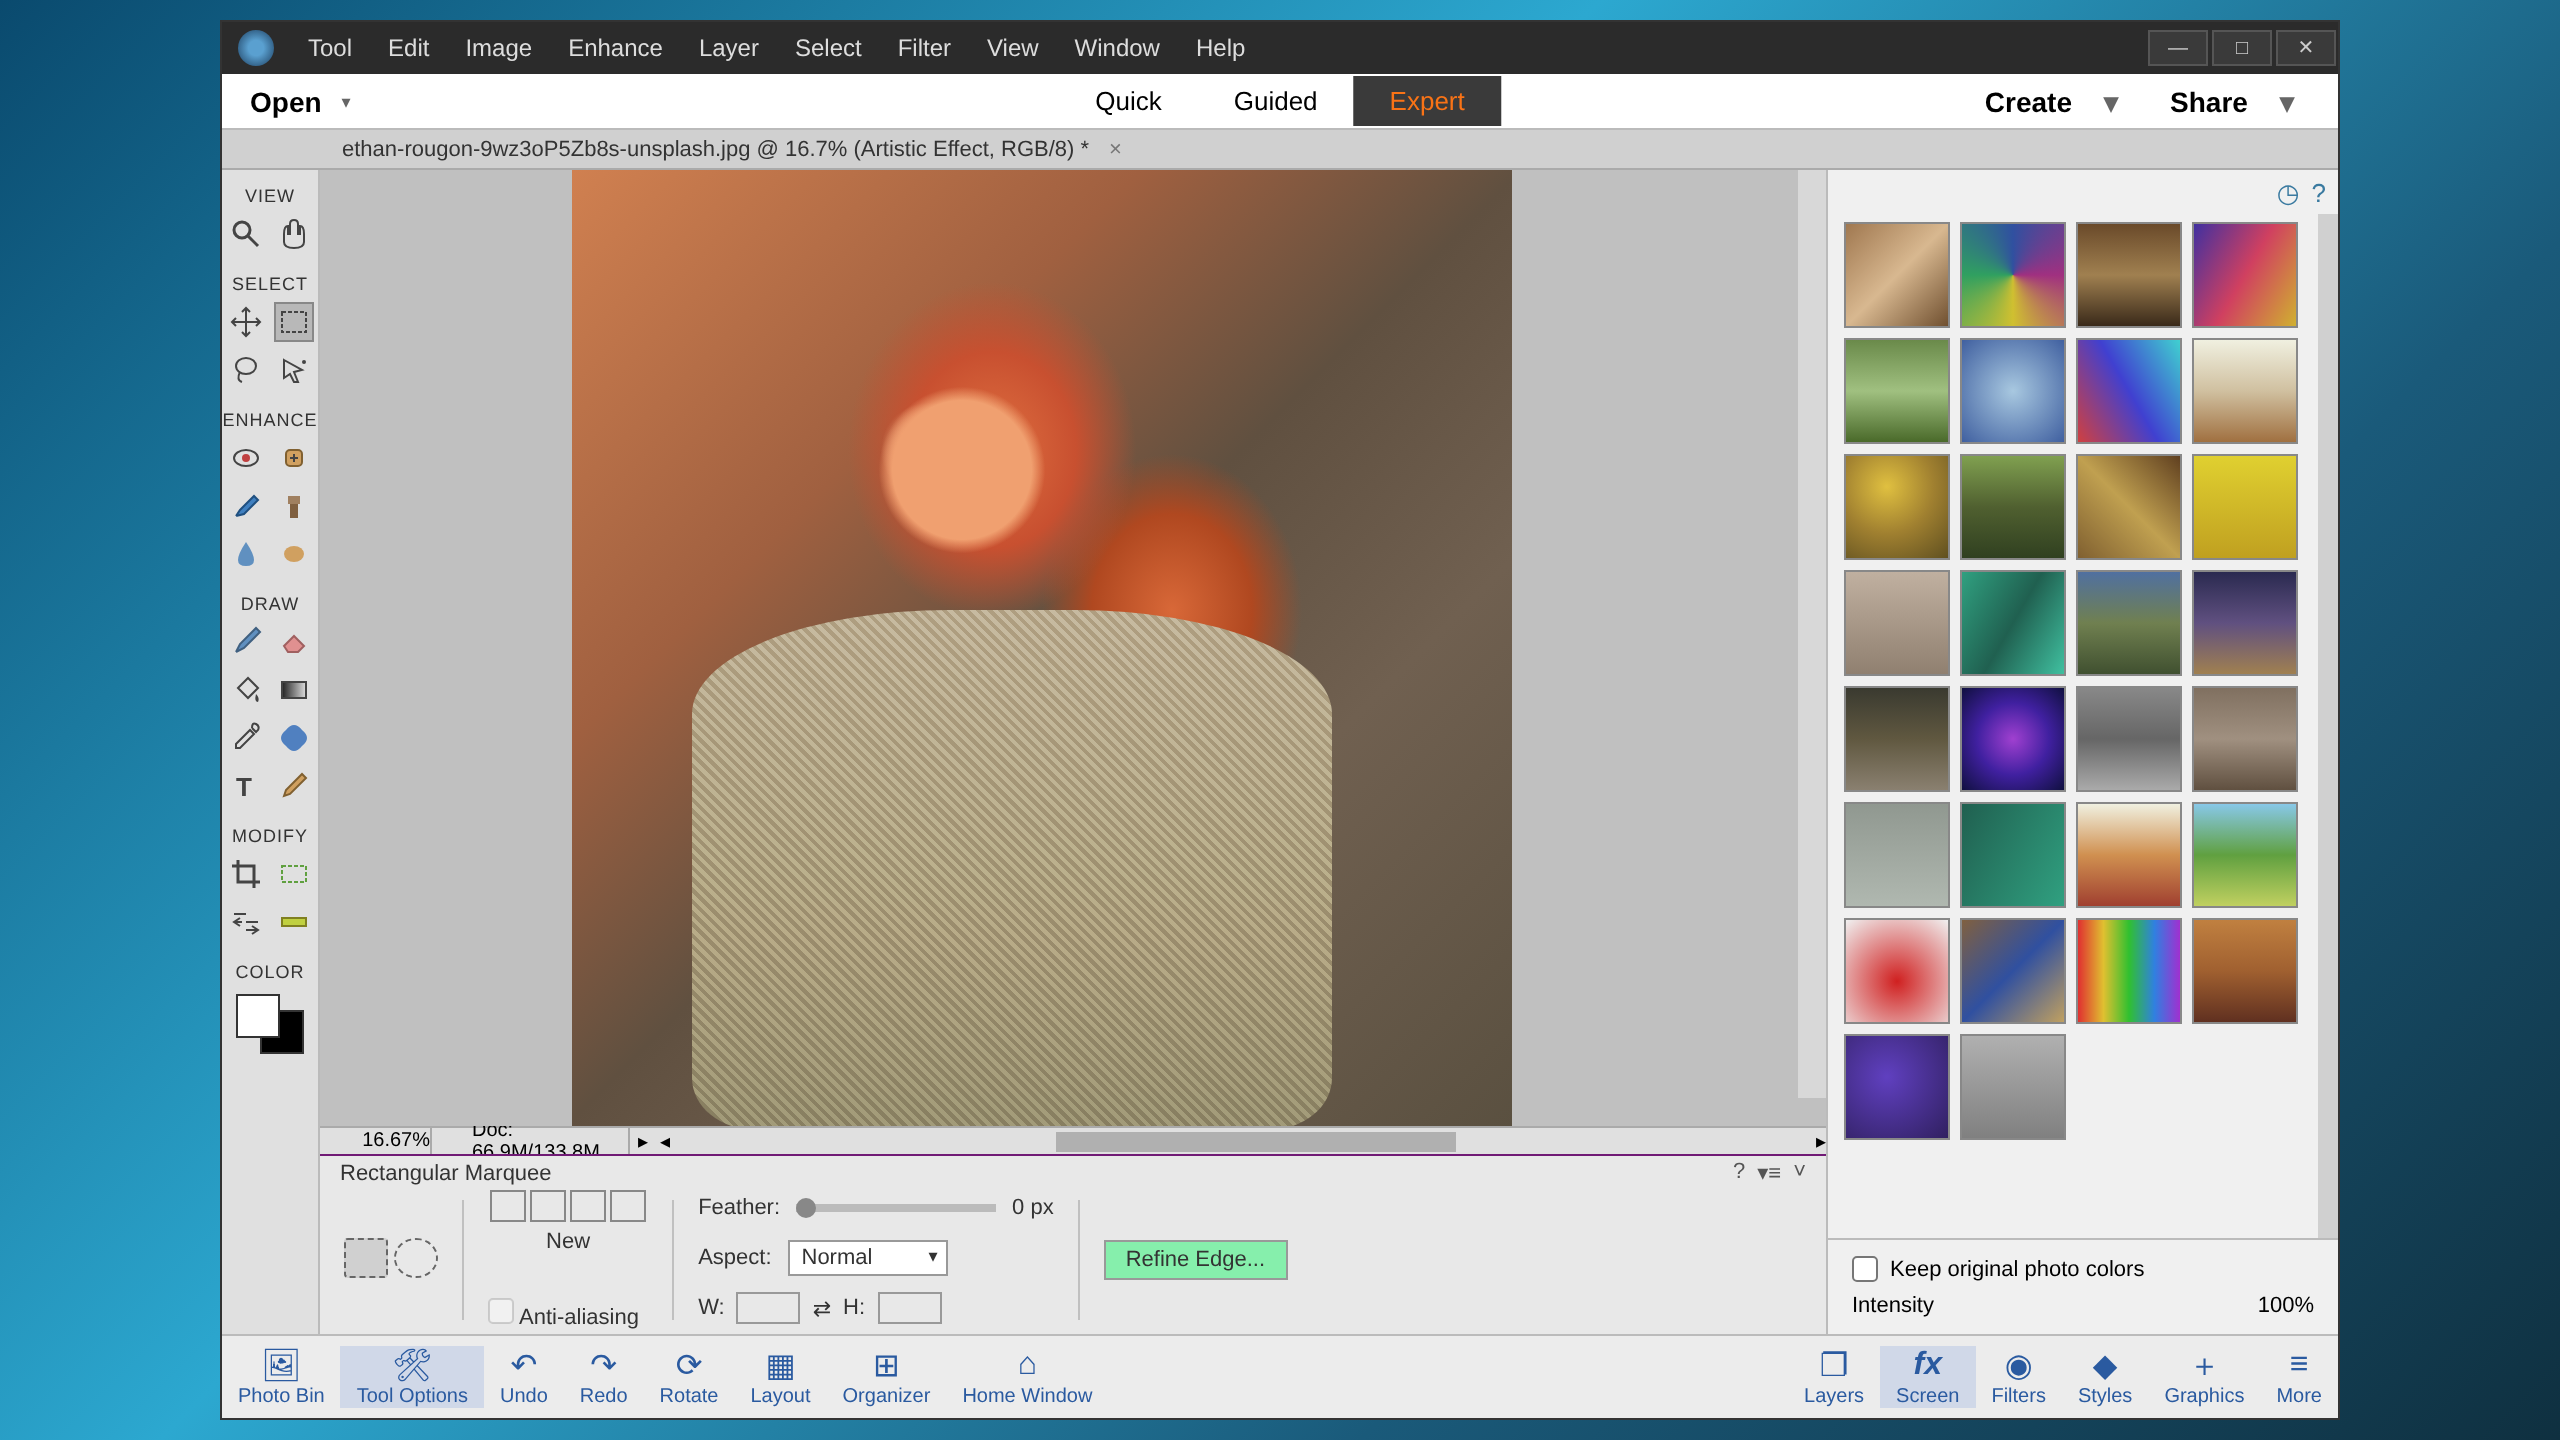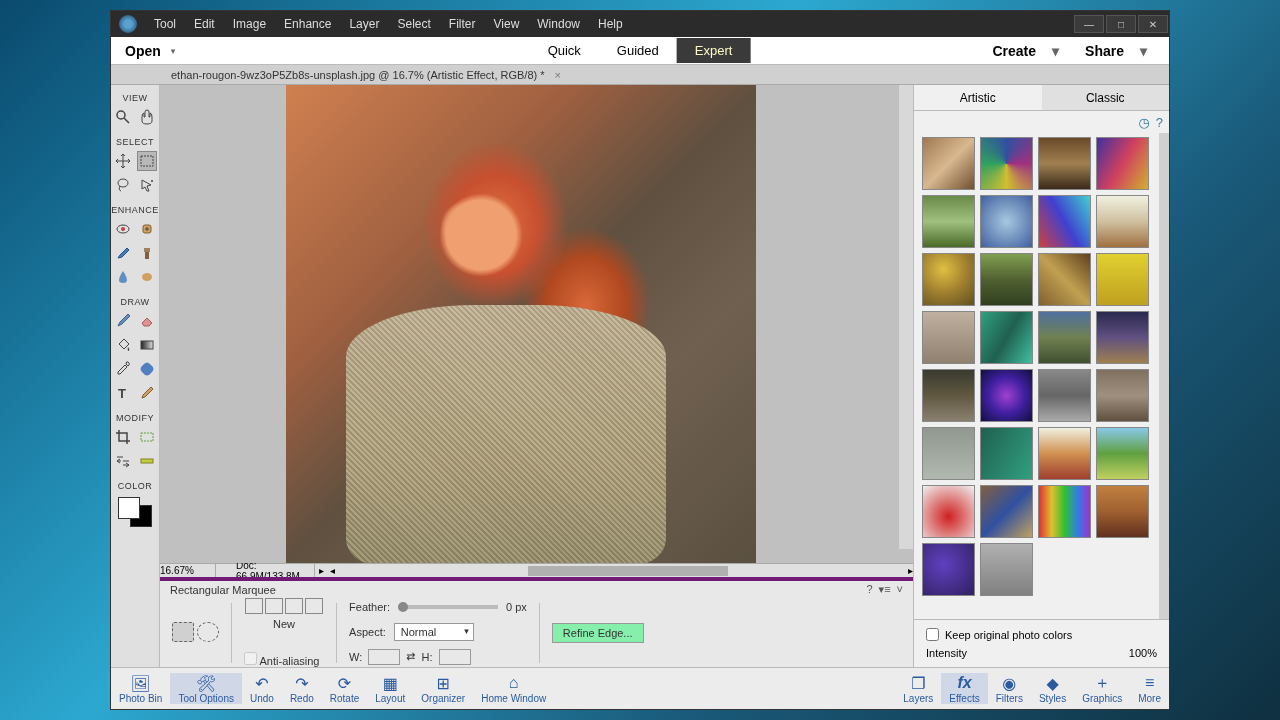--- a/index.html
+++ b/index.html
@@ -47,21 +47,21 @@
   height: 28px;
   background: #fff;
   display: flex; align-items: center;
   border-bottom: 1px solid #bbb;
   position: relative;
 }
 .secondbar .open-btn { font-weight: bold; padding: 0 14px; font-size: 14px; }
 .secondbar .caret { font-size: 9px; color: #666; margin-left: -4px; margin-right: 6px; }
 .tabs { position: absolute; left: 50%; transform: translateX(-50%); display: flex; }
 .tabs .tab { padding: 5px 18px; font-size: 13px; }
-.tabs .tab.active { background: #3a3a3a; color: #fef9c3; }
+.tabs .tab.active { background: #3a3a3a; color: #f97316; }
 .secondbar .right { position: absolute; right: 6px; display: flex; align-items: flex-end; }
 .secondbar .right span { padding: 0 10px; font-weight: bold; font-size: 14px; }
 
 .doctab {
   height: 20px; background: #d0d0d0;
   display: flex; align-items: center;
   font-size: 11px; padding-left: 60px; color: #333;
   border-bottom: 1px solid #aaa;
 }
 .doctab .close-x { margin-left: 10px; color: #777; }
@@ -128,27 +128,27 @@
 }
 .canvas-scrollbar-v {
   position: absolute; right: 0; top: 0; width: 14px; height: calc(100% - 14px);
   background: #d8d8d8;
 }
 .canvas-scrollbar-h {
   height: 14px; background: #e0e0e0;
   display: flex; align-items: center; font-size: 10px;
   border-top: 1px solid #aaa;
 }
-.canvas-scrollbar-h .zoom-val { width: 55px; text-align: left; }
+.canvas-scrollbar-h .zoom-val { width: 55px; text-align: right; }
 .canvas-scrollbar-h .doc-info { width: 100px; padding-left: 20px; border-left: 1px solid #aaa; border-right: 1px solid #aaa; }
 .canvas-scrollbar-h .thumb { margin-left: auto; width: 200px; height: 10px; background: #b0b0b0; margin-right: 180px; }
 
 .options-bar {
   height: 90px; background: #e8e8e8;
-  border-top: 4px solid #701a75;
+  border-top: 1px solid #701a75;
   font-size: 11px; color: #333;
 }
 .options-bar .opt-title {
   padding: 2px 10px; font-size: 11px;
   display: flex; align-items: center;
 }
 .options-bar .opt-title .icons { margin-left: auto; display: flex; gap: 6px; color: #555; }
 .options-bar .opt-row {
   display: flex; align-items: center; padding: 0 12px; gap: 12px;
 }
@@ -537,24 +537,20 @@
           </div>
           <div class="sep"></div>
           <div>
             <div class="refine-btn">Refine Edge...</div>
           </div>
         </div>
       </div>
     </div>
 
     <div class="right-panel">
-      <div class="right-tabs">
-        <div class="rtab active">Artistic</div>
-        <div class="rtab">Classic</div>
-      </div>
       <div class="right-icons">
         <span>◷</span>
         <span>?</span>
       </div>
       <div class="effects-grid-wrap">
         <div class="effects-grid">
           <div class="effect-thumb"></div>
           <div class="effect-thumb"></div>
           <div class="effect-thumb"></div>
           <div class="effect-thumb"></div>
@@ -635,21 +631,21 @@
         </div>
       </div>
     <div class="spacer"></div>
     <div id="bbr" style="display:flex;">
         <div class="bbtn">
           <div class="bicon" style="">❐</div>
           <div>Layers</div>
         </div>
         <div class="bbtn sel">
           <div class="bicon" style="font-style:italic;font-weight:bold;">fx</div>
-          <div>Effects</div>
+          <div>Screen</div>
         </div>
         <div class="bbtn">
           <div class="bicon" style="">◉</div>
           <div>Filters</div>
         </div>
         <div class="bbtn">
           <div class="bicon" style="">◆</div>
           <div>Styles</div>
         </div>
         <div class="bbtn">

